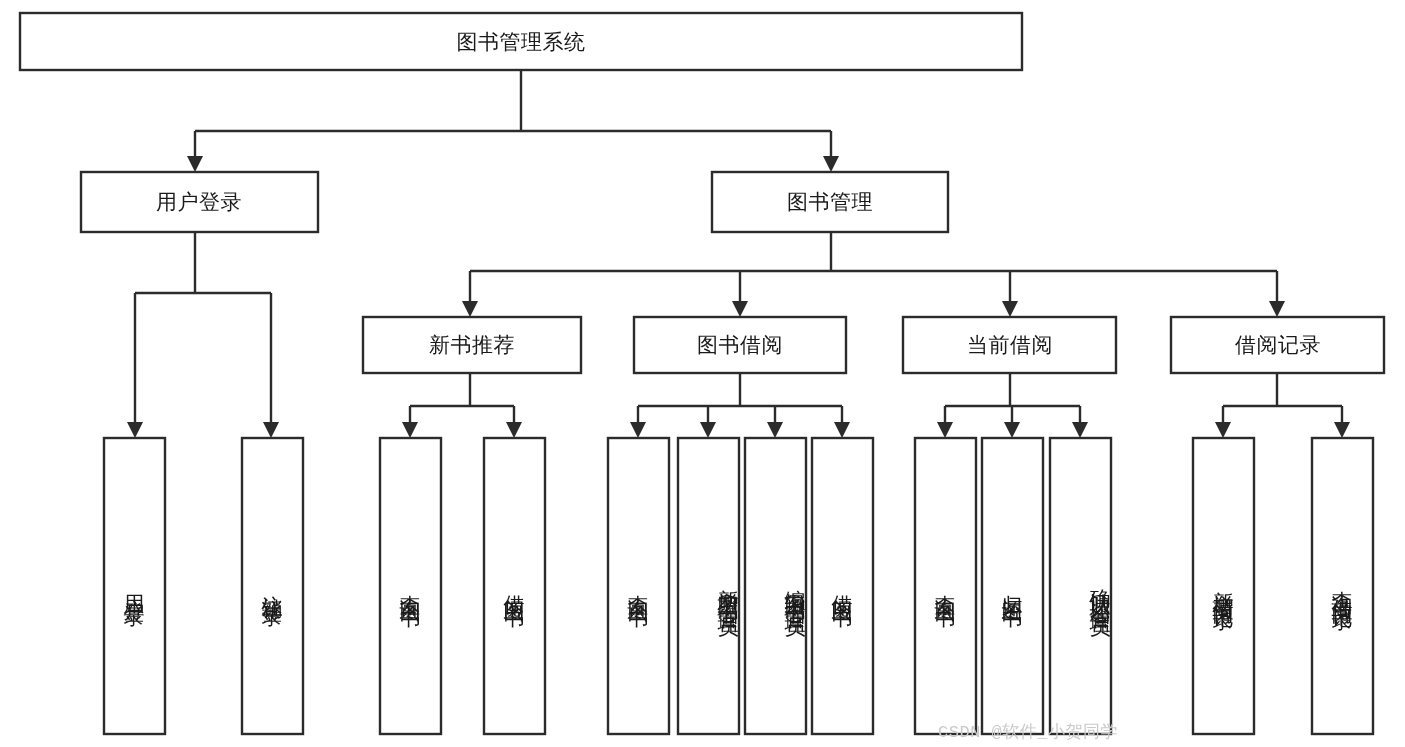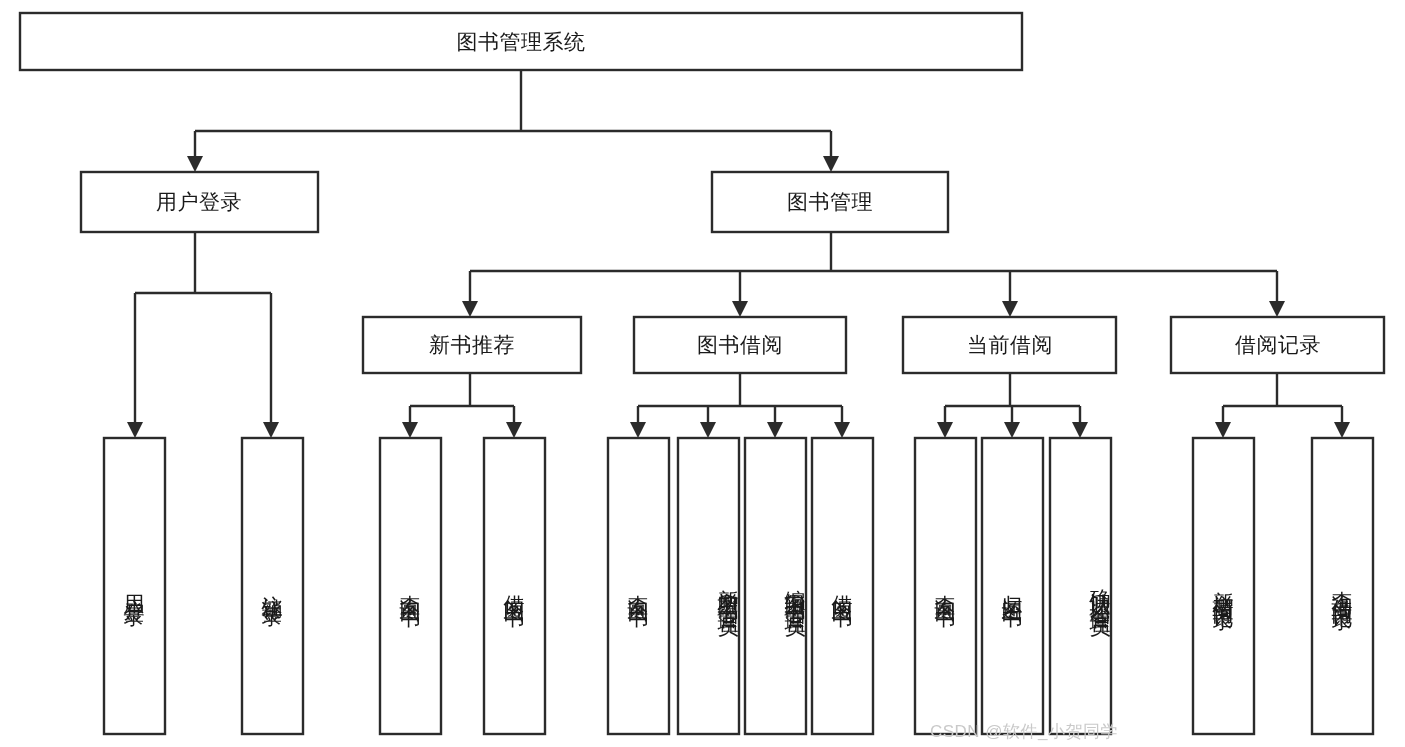--- a/index.html
+++ b/index.html
@@ -63,21 +63,21 @@
     justify-content: center;
     letter-spacing: 4px;
     white-space: nowrap;
     pointer-events: none;
     text-align: center;
   }
   .watermark {
     position: absolute;
     right: 8px;
     bottom: 4px;
-    font-family: Liberation Sans, sans-serif;
+    font-family: Liberation Mono, monospace;
     font-size: 17px;
     color: #c9c9c9;
     letter-spacing: 0.5px;
     white-space: nowrap;
   }
 </style>
 </head>
 <body>
 
 <div id="diagram-root">

